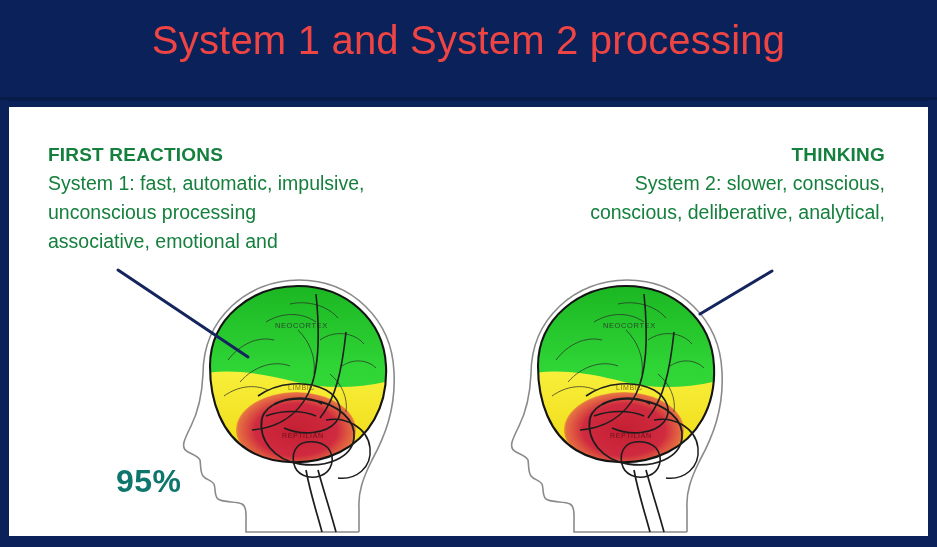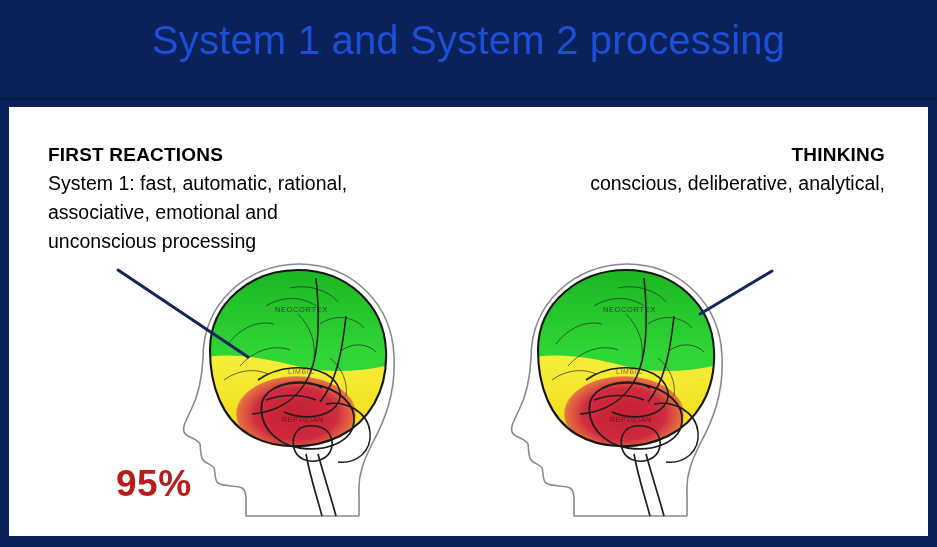--- a/index.html
+++ b/index.html
@@ -33,21 +33,21 @@
     width: 100%;
     height: 4px;
     background: #081c4a;
   }
   .slide-title {
     position: absolute;
     left: 0;
     top: 18px;
     width: 937px;
     text-align: center;
-    color: #1d4ed8;
+    color: #ef4444;
     font-size: 40px;
     font-weight: 400;
     letter-spacing: 0.2px;
     line-height: 1.1;
     white-space: nowrap;
   }
 
   
   .frame-left {
     position: absolute;
@@ -64,21 +64,21 @@
   .frame-bottom {
     position: absolute;
     left: 0; bottom: 0;
     width: 937px; height: 11px;
     background: #0a2259;
   }
 
   
   .text-block {
     position: absolute;
-    color: #000000;
+    color: #15803d;
     font-size: 19.5px;
     line-height: 29px;
   }
   .text-block.left {
     left: 48px;
     top: 140px;
     width: 420px;
     text-align: left;
   }
   .text-block.right {
@@ -93,30 +93,30 @@
     letter-spacing: 0.2px;
     display: block;
   }
   .body-line { display: block; }
   .lead { font-weight: normal; }
 
   .percent-label {
     position: absolute;
     left: 116px;
     top: 463px;
-    font-size: 37px;
+    font-size: 32px;
     font-weight: bold;
-    color: #b91c1c;
+    color: #0f766e;
     letter-spacing: 0.5px;
   }
 
   
   .brain-figure {
     position: absolute;
-    top: 254px;
+    top: 270px;
     width: 260px;
     height: 265px;
   }
   .brain-figure.left-fig  { left: 170px; }
   .brain-figure.right-fig { left: 498px; }
   .brain-figure svg { display: block; width: 260px; height: 265px; }
 
   
   .pointer-svg {
     position: absolute;
@@ -134,27 +134,28 @@
     <div class="sheen"></div>
   </div>
   <div class="slide-title">System 1 and System 2 processing</div>
 
   <div class="frame-left"></div>
   <div class="frame-right"></div>
   <div class="frame-bottom"></div>
 
   <div class="text-block left">
     <span class="heading">FIRST REACTIONS</span>
-    <span class="body-line"><span class="lead">System 1</span><span>: fast, automatic, rational,</span></span>
+    <span class="body-line"><span class="lead">System 1</span><span>: fast, automatic, impulsive,</span></span>
+    <span class="body-line">unconscious processing</span>
     <span class="body-line">associative, emotional and</span>
-    <span class="body-line">unconscious processing</span>
   </div>
 
   <div class="text-block right">
     <span class="heading">THINKING</span>
+    <span class="body-line"><span class="lead">System 2</span><span>: slower, conscious,</span></span>
     <span class="body-line">conscious, deliberative, analytical,</span>
   </div>
 
   <div class="percent-label">95%</div>
 
   <div class="brain-figure left-fig">
     <svg viewBox="0 0 260 265" xmlns="http://www.w3.org/2000/svg">
       <defs>
         <radialGradient id="redGlowL" cx="50%" cy="50%" r="55%">
           <stop offset="0%" stop-color="#c41f32"></stop>

